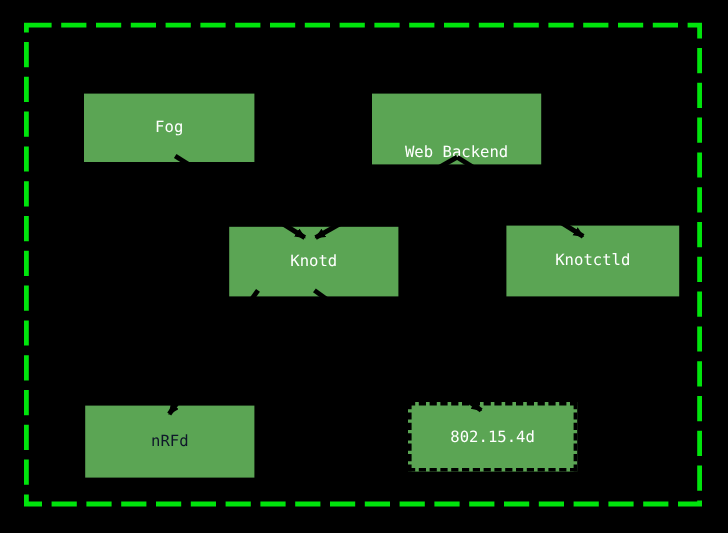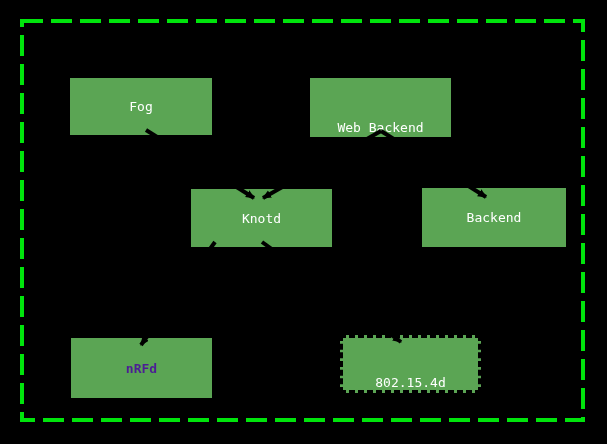--- a/index.html
+++ b/index.html
@@ -64,22 +64,22 @@
       <div class="node" style="left: 70px; top: 78px; width: 142px; height: 57px; background: rgb(91, 165, 84);">
         <span class="node-label" style="color: rgb(255, 255, 255);">Fog</span>
       </div>
       <div class="node" style="left: 310px; top: 78px; width: 141px; height: 59px; background: rgb(91, 165, 84);">
         <span class="node-label" style="color: rgb(255, 255, 255); margin-top: 40px;">Web Backend</span>
       </div>
       <div class="node" style="left: 191px; top: 189px; width: 141px; height: 58px; background: rgb(91, 165, 84);">
         <span class="node-label" style="color: rgb(255, 255, 255);">Knotd</span>
       </div>
       <div class="node" style="left: 422px; top: 188px; width: 144px; height: 59px; background: rgb(91, 165, 84);">
-        <span class="node-label" style="color: rgb(255, 255, 255);">Backend</span>
+        <span class="node-label" style="color: rgb(255, 255, 255);">Knotctld</span>
       </div>
       <div class="node" style="left: 71px; top: 338px; width: 141px; height: 60px; background: rgb(91, 165, 84);">
-        <span class="node-label" style="color: #4c1d95; font-weight: bold;">nRFd</span>
+        <span class="node-label" style="color: #0f172a;">nRFd</span>
       </div>
-      <div class="node dashed" style="left: 340px; top: 335px; width: 141px; height: 58px; background: rgb(91, 165, 84); align-items: flex-end;">
+      <div class="node dashed" style="left: 340px; top: 335px; width: 141px; height: 58px; background: rgb(91, 165, 84);">
         <span class="node-label" style="color: rgb(255, 255, 255);">802.15.4d</span>
       </div>
     </div>
 </div>
 
 </body></html>

